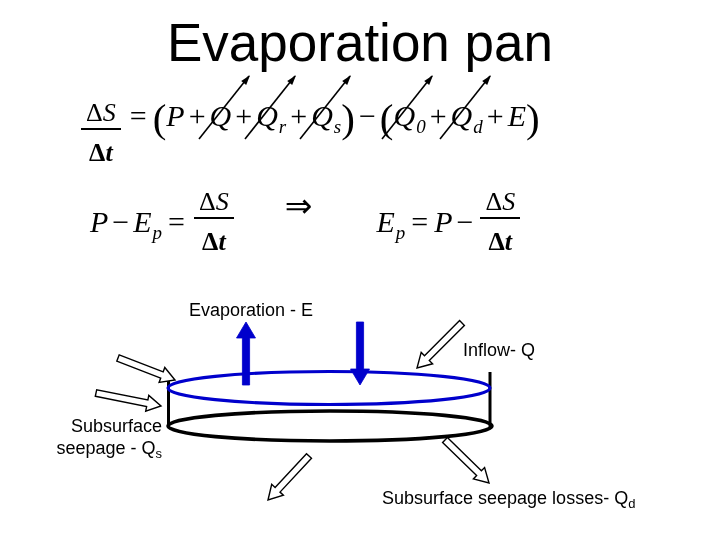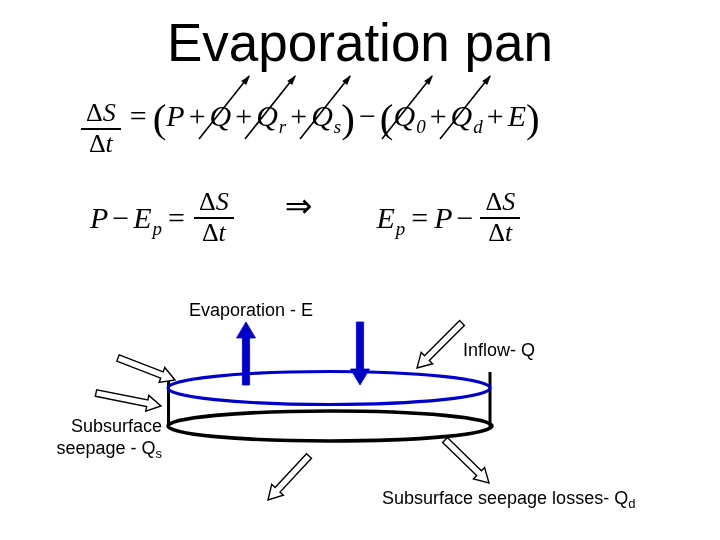--- a/index.html
+++ b/index.html
@@ -21,21 +21,21 @@
   .eq1{left:78px;top:99px;height:60px;}
   .eq2{left:90px;top:188px;height:60px;}
   .eq .group{display:flex;align-items:center;}
   .op{font-style:normal;margin:0 4px;}
   .rel{font-style:normal;margin:0 6px;}
   .paren{font-style:normal;font-size:41px;line-height:.9;position:relative;top:1px;}
   .implies{font-style:normal;font-size:33px;margin:0 64px 0 48px;position:relative;top:-2px;}
   .frac{display:inline-flex;flex-direction:column;align-items:center;
         font-size:26px;line-height:1.08;margin:0 3px;}
   .frac .num{border-bottom:2px solid #000;padding:0 5px 1px;}
-  .frac .den{padding:0 5px 0;}
+  .frac .den{padding:9px 5px 0;font-weight:bold;}
   .sym{font-style:normal;}
   .vch,.vletter,.vsub{font-style:italic;}
   .var{position:relative;display:inline-block;}
   .vsub{font-size:19px;position:relative;top:7px;margin-left:1px;}
   svg.strike{position:absolute;left:-14px;top:-27px;overflow:visible;pointer-events:none;}
   
   .diagram{position:absolute;left:0;top:280px;}
   .lbl{position:absolute;font-size:18px;line-height:1.15;white-space:nowrap;}
   .lbl .lsub{font-size:13px;position:relative;top:4px;}
   .lbl.two-line{text-align:right;line-height:22px;}

